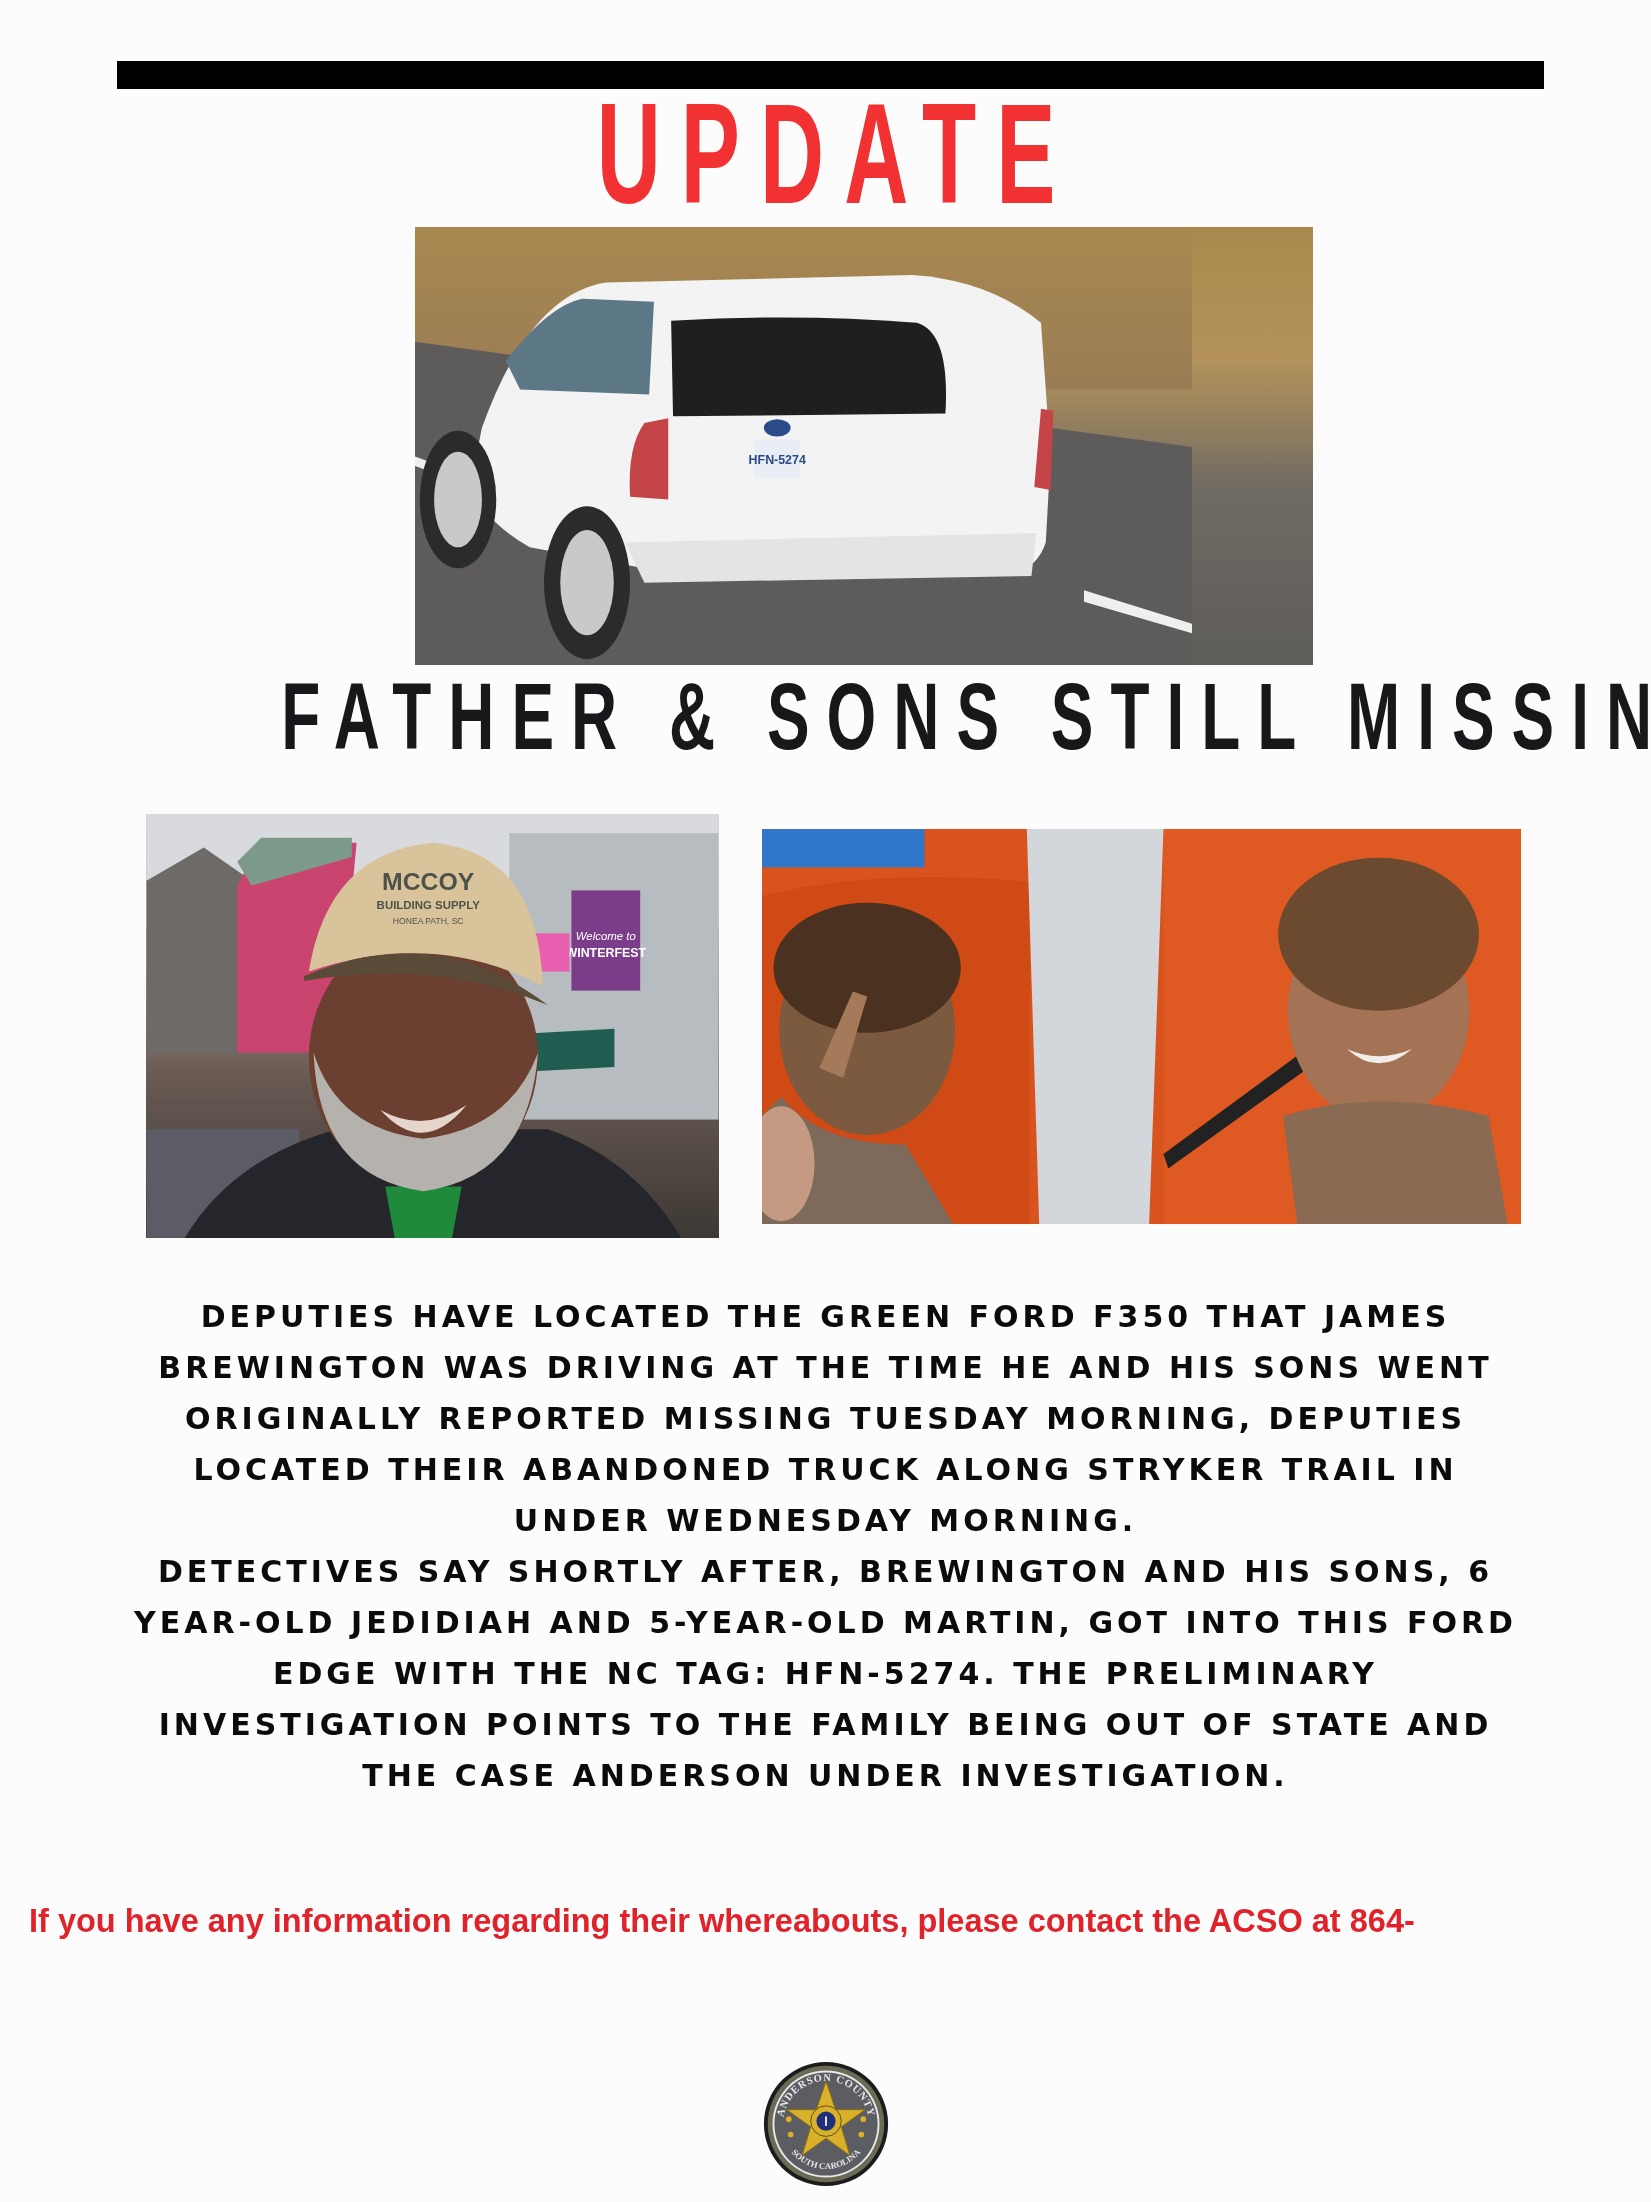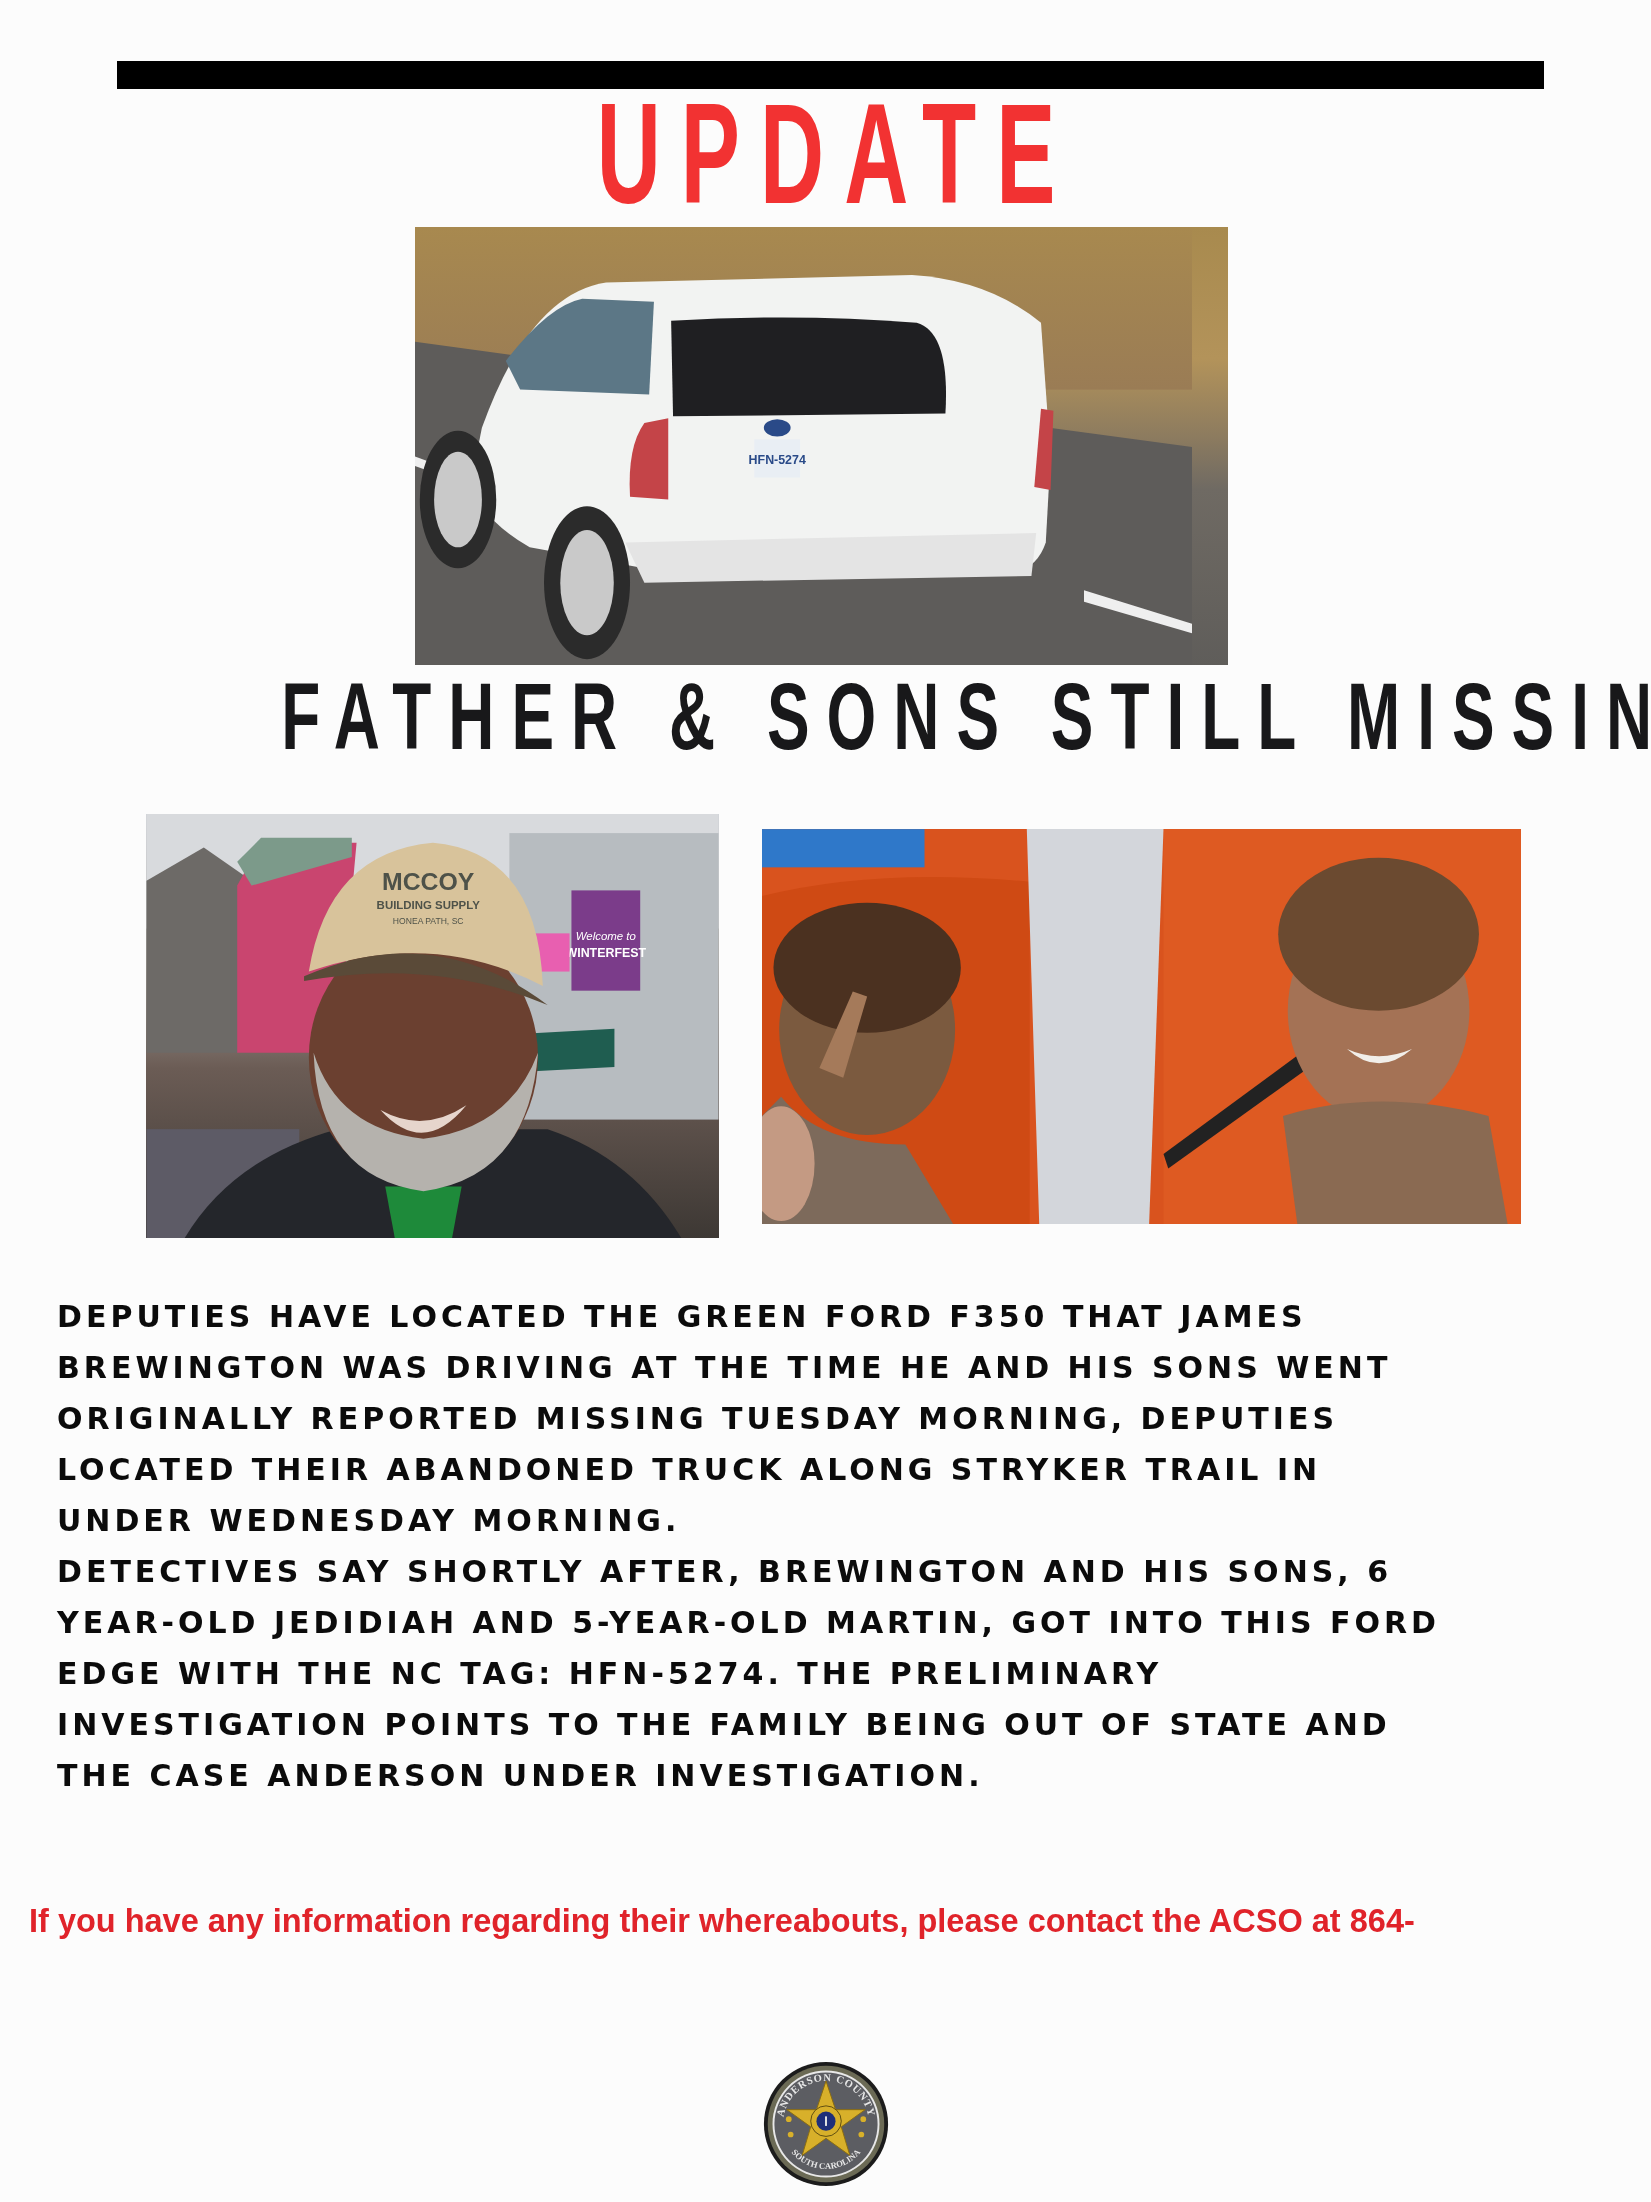--- a/index.html
+++ b/index.html
@@ -10,35 +10,35 @@
   .abs { position:absolute; }
   .top-bar { left:117px; top:61px; width:1427px; height:28px; background:#000; }
   .update-title {
     left:0; width:1652px; top:92px; height:124px; text-align:center;
     color:#F23232; font-weight:bold; font-size:143px; line-height:124px;
     letter-spacing:32.5px; text-indent:32.5px;
     transform:scaleX(0.62); transform-origin:center;
     font-family:"Liberation Sans Narrow","Liberation Sans", sans-serif;
   }
   .photo { overflow:hidden; }
-  .car-photo { left:415px; top:227px; width:813px; height:438px;
+  .car-photo { left:415px; top:227px; width:898px; height:438px;
     background:linear-gradient(180deg,#a88a4e 0%,#b3935a 30%,#8c7b5f 48%,#6f6a63 60%,#5f5d5a 100%);text-decoration:underline; }
   .headline {
     left:0; width:1652px; top:669px; height:96px; text-align:center;
     color:#18181a; font-weight:bold; font-size:94px; line-height:96px;
     letter-spacing:25px; text-indent:25px;
     transform:scaleX(0.68); transform-origin:center;
     font-family:"Liberation Sans Narrow","Liberation Sans", sans-serif;
     white-space:nowrap;
   }
   .father-photo { left:146px; top:814px; width:573px; height:424px;
     background:linear-gradient(180deg,#cfd2d6 0%,#a9a39d 35%,#6b5c55 60%,#3d3834 100%); }
   .sons-photo { left:762px; top:829px; width:759px; height:395px; background:#d9531e; }
   .body-text {
-    left:57px; width:1537px; top:1291px; 
+    left:57px; width:1537px; top:1291px; text-align:center;
     font-family:"DejaVu Sans", sans-serif; font-weight:bold;
     font-size:30px; line-height:51px; letter-spacing:4px; color:#0b0b0b;
   }
   .body-text .line { display:block; white-space:nowrap; }
   .contact-text {
     left:29px; width:1594px; top:1897px; text-align:left;
     font-family:"Liberation Sans", sans-serif; font-weight:bold;
     font-size:32.5px; line-height:49px; color:#E0232A;
   }
   .contact-text .line { display:block; white-space:nowrap; }

